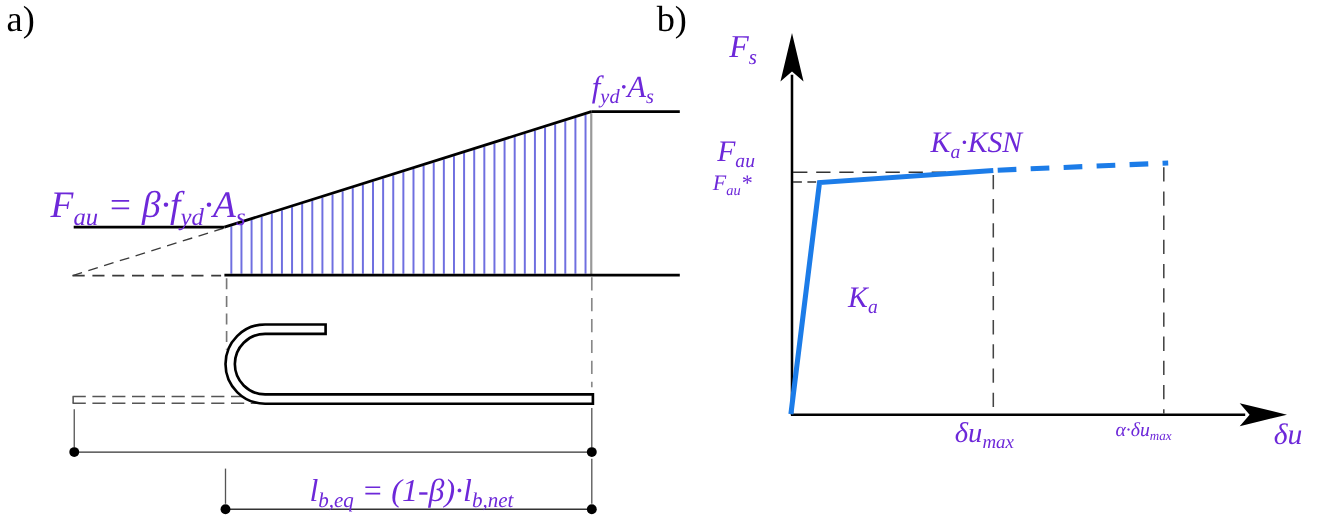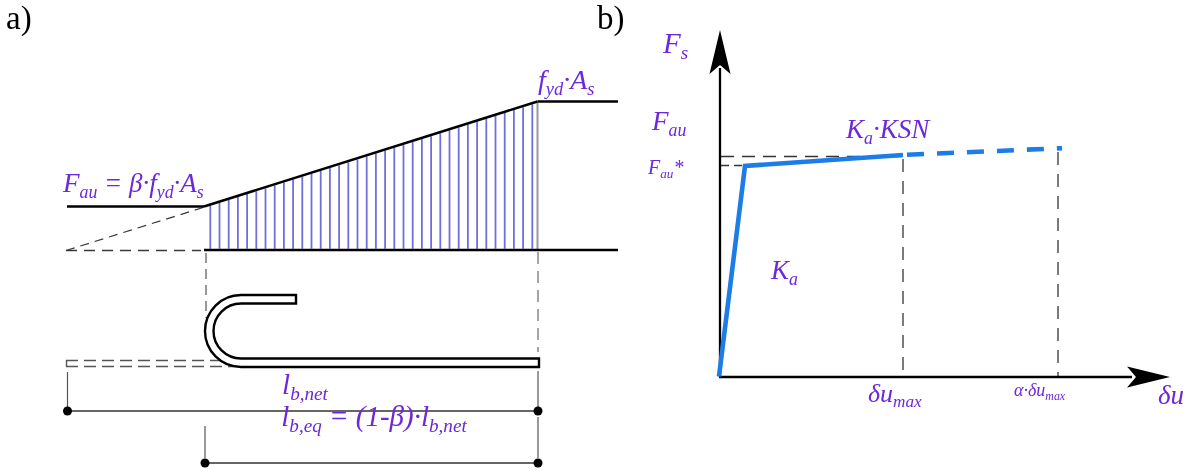--- a/index.html
+++ b/index.html
@@ -104,26 +104,25 @@
       <polygon points="1170,377 1127,366.5 1136,377 1127,387.5" fill="#000"></polygon>
 
       <polyline points="719,376.5 745,166 903,155" fill="none" stroke-width="4.6" stroke-linejoin="miter" stroke="#1c7ce8"></polyline>
       <line x1="907" y1="154.7" x2="1062" y2="148.2" stroke-width="4.6" stroke-dasharray="17 13" stroke="#1c7ce8"></line>
     </g>
   </svg>
 
   <div class="lbl tag" style="left:6px;top:2px;">a)</div>
   <div class="lbl tag" style="left:597px;top:2px;">b)</div>
 
-  <div class="lbl" style="left:63px;top:170px;font-size:27px;"><span>F</span><span class="sub">au</span><span> = β·f</span><span class="sub">yd</span><span>·A</span><span class="sub">s</span></div>
+  <div class="lbl" style="left:46px;top:170px;font-size:34px;"><span>F</span><span class="sub">au</span><span> = β·f</span><span class="sub">yd</span><span>·A</span><span class="sub">s</span></div>
   <div class="lbl" style="left:538px;top:66px;font-size:28px;"><span>f</span><span class="sub">yd</span><span>·A</span><span class="sub">s</span></div>
-  <div class="lbl ctr" style="left:255px;top:370px;width:100px;font-size:29px;"><span>l</span><span class="sub">b,net</span></div>
-  <div class="lbl ctr" style="left:228px;top:402px;width:292px;font-size:29px;"><span>l</span><span class="sub">b,eq</span><span> = (1-β)·l</span><span class="sub">b,net</span></div>
+  <div class="lbl ctr" style="left:228px;top:432px;width:292px;font-size:29px;"><span>l</span><span class="sub">b,eq</span><span> = (1-β)·l</span><span class="sub">b,net</span></div>
 
   <div class="lbl" style="left:663px;top:29px;font-size:29px;"><span>F</span><span class="sub">s</span></div>
-  <div class="lbl" style="left:652px;top:108px;font-size:27px;"><span>F</span><span class="sub">au</span></div>
+  <div class="lbl" style="left:652px;top:124px;font-size:27px;"><span>F</span><span class="sub">au</span></div>
   <div class="lbl" style="left:648px;top:157px;font-size:20px;"><span>F</span><span class="sub">au</span><span>*</span></div>
   <div class="lbl" style="left:818px;top:116px;font-size:27px;margin-left:28px;"><span>K</span><span class="sub">a</span><span>·KSN</span></div>
   <div class="lbl" style="left:743px;top:257px;font-size:27px;margin-left:28px;"><span>K</span><span class="sub">a</span></div>
   <div class="lbl" style="left:868px;top:381px;font-size:26px;"><span>δu</span><span class="sub">max</span></div>
   <div class="lbl" style="left:1014px;top:381px;font-size:18px;"><span>α·δu</span><span class="sub">max</span></div>
   <div class="lbl" style="left:1158px;top:382px;font-size:27px;"><span>δu</span></div>
 </div>
 
 </body></html>

